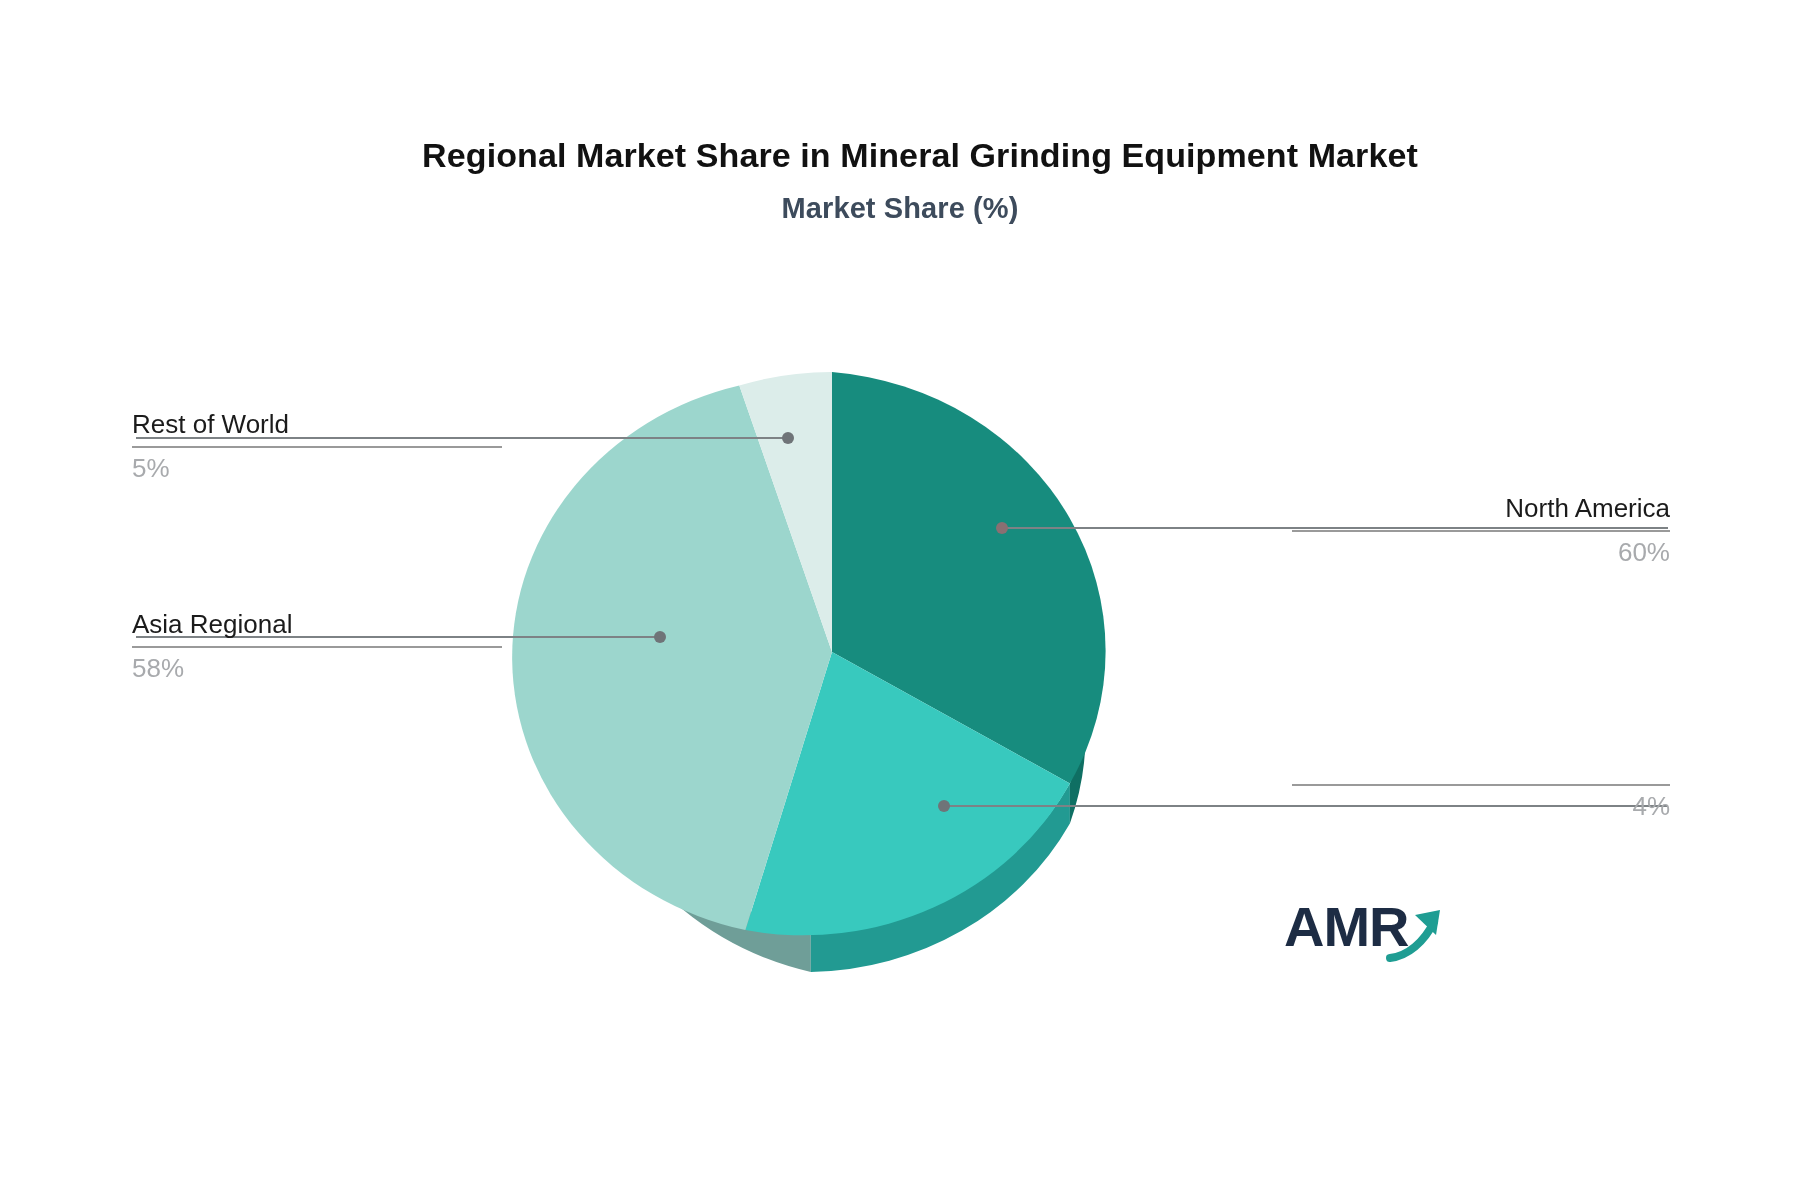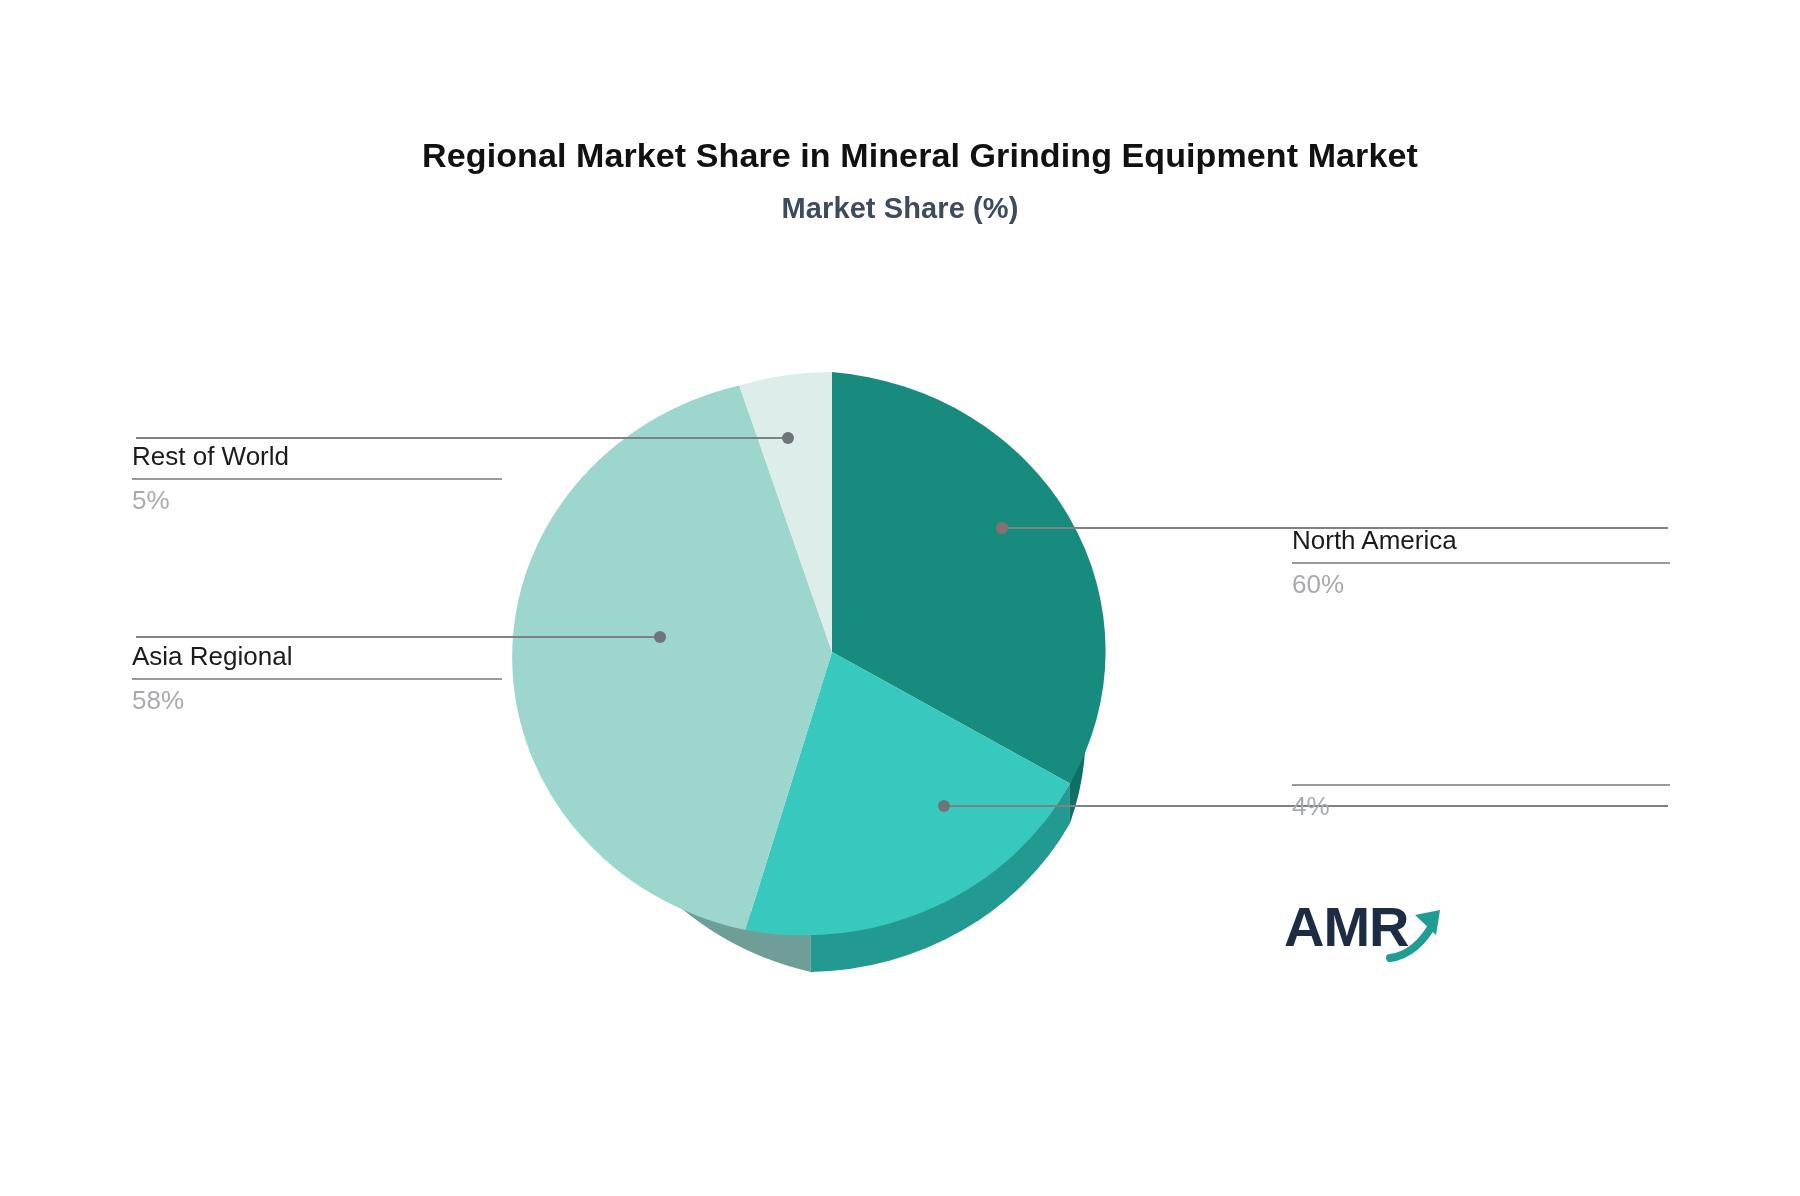--- a/index.html
+++ b/index.html
@@ -61,37 +61,36 @@
 
   
   .callout {
     position: absolute;
   }
   .callout .cl-name {
     font-size: 26px;
     color: #1b1b1b;
     line-height: 32px;
     white-space: nowrap;
-    margin-top: 32px;
   }
   .callout .cl-rule {
     height: 0;
     border-top: 2px solid #9a9a9a;
     margin: 6px 0 4px 0;
   }
   .callout .cl-value {
     font-size: 26px;
     color: #a8aaad;
     line-height: 32px;
     white-space: nowrap;
   }
   .callout.left  .cl-name,
   .callout.left  .cl-value { text-align: left; }
   .callout.right .cl-name,
-  .callout.right .cl-value { text-align: left; }
+  .callout.right .cl-value { text-align: right; }
 
   #callout-rest-of-world { left: 132px; top: 408px;  width: 370px; }
   #callout-asia-pacific  { left: 132px; top: 608px;  width: 370px; }
   #callout-north-america { left: 1292px; top: 492px; width: 378px; }
   #callout-europe        { left: 1292px; top: 778px; width: 378px; }
 
   
   #amr-logo {
     position: absolute;
     left: 1282px;

